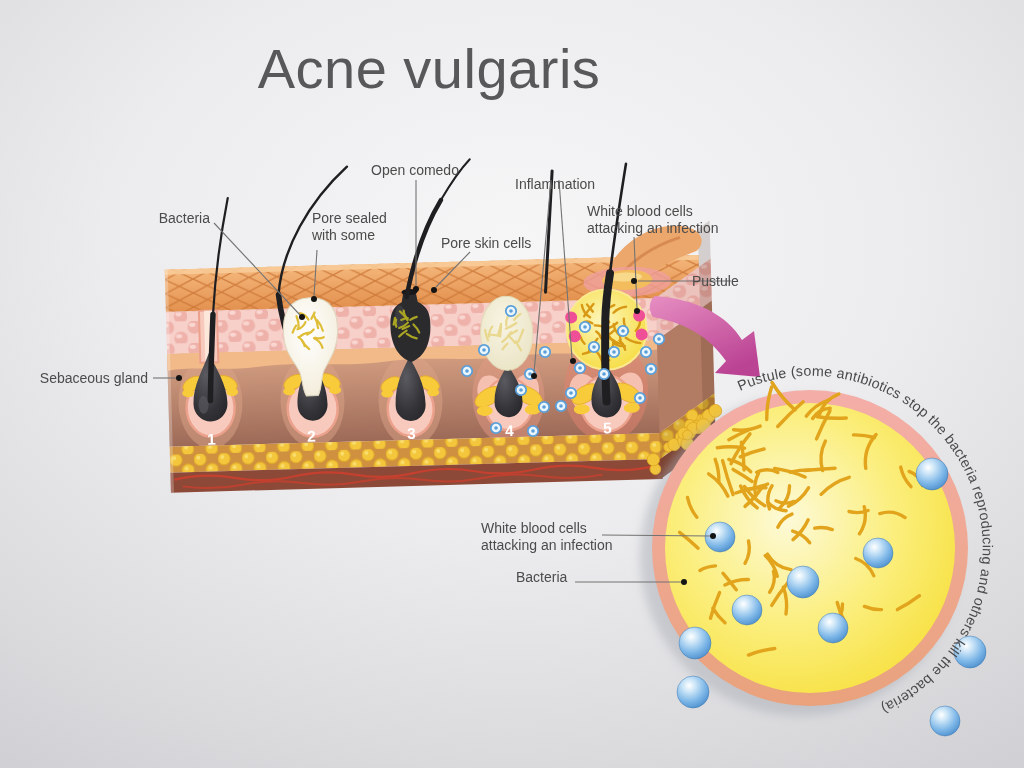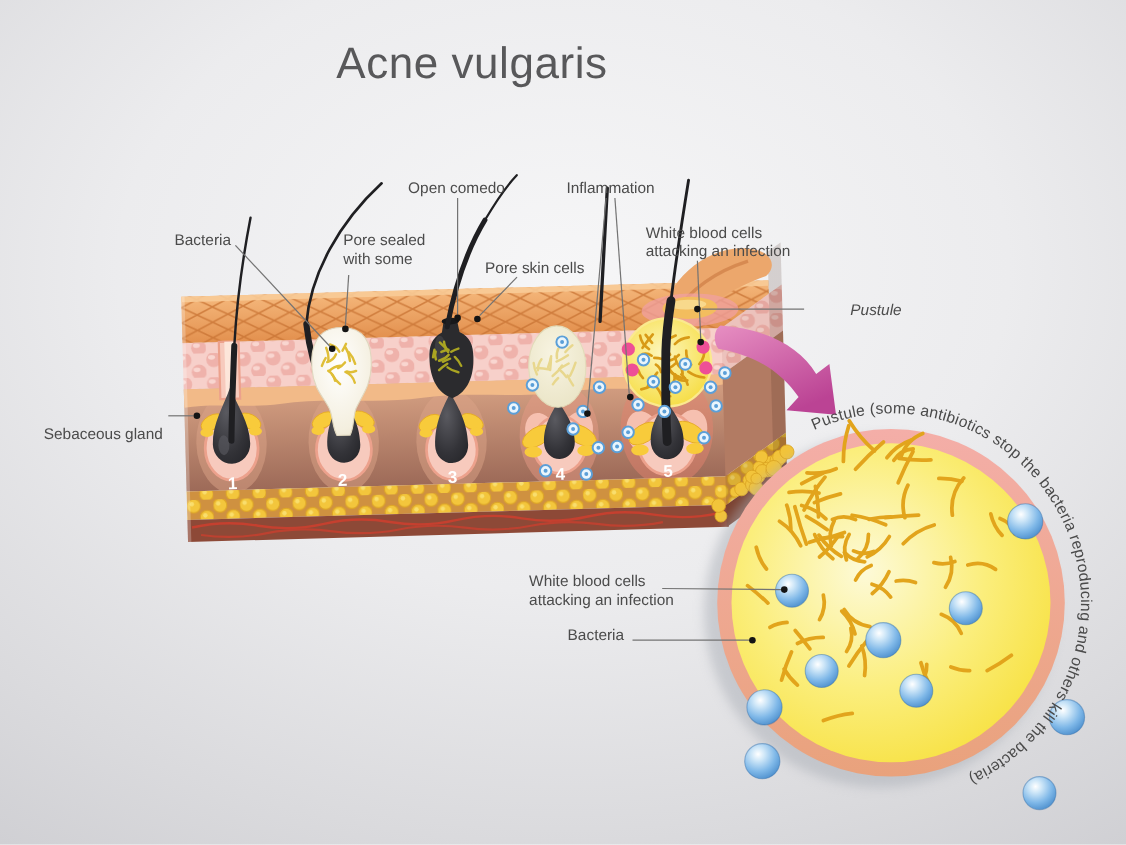--- a/index.html
+++ b/index.html
@@ -3,21 +3,21 @@
 <meta charset="utf-8">
 <style>
   html,body{margin:0;padding:0;}
   #stage{position:relative;width:1024px;height:768px;overflow:hidden;
     background:radial-gradient(ellipse 900px 650px at 50% 32%, #f6f6f7 0%, #ececee 45%, #dadadd 80%, #cfcfd3 100%);
     font-family:"Liberation Sans", sans-serif;}
   #art{position:absolute;left:0;top:0;}
   .label{position:absolute;font-size:14px;line-height:1.2;color:#4b4b4b;}
   .nowrap{white-space:nowrap;text-align:right;}
   #page-title{position:absolute;left:0;top:36px;width:858px;text-align:center;
-    font-size:40px;font-weight:400;color:#58585a;letter-spacing:0.5px;}
+    font-size:56px;font-weight:400;color:#58585a;letter-spacing:0.5px;}
 </style>
 </head>
 <body>
 
 <div id="stage">
 
 <svg id="art" width="1024" height="768" viewBox="0 0 1024 768">
   <defs>
     <linearGradient id="hatchBg" x1="0" y1="0" x2="0" y2="1">
       <stop offset="0" stop-color="#f5b87c"></stop>
@@ -474,19 +474,19 @@
         <circle cx="684" cy="582" r="3"></circle>
   </g>
 </svg>
 
 <div id="page-title">Acne vulgaris</div>
 
 <div class="label nowrap" style="left:118px;top:210px;width:92px;text-align:right;">Bacteria</div>
 <div class="label" style="left:312px;top:210px;width:92px;">Pore sealed with some</div>
 <div class="label nowrap" style="left:371px;top:162px;">Open comedo</div>
 <div class="label nowrap" style="left:441px;top:235px;">Pore skin cells</div>
-<div class="label nowrap" style="left:515px;top:162px;">Inflammation</div>
+<div class="label nowrap" style="left:515px;top:176px;">Inflammation</div>
 <div class="label" style="left:587px;top:203px;width:150px;">White blood cells attacking an infection</div>
-<div class="label nowrap" style="left:773px;top:273px;font-style:italic;">Pustule</div>
-<div class="label" style="left:18px;top:370px;width:130px;text-align:right;margin-top:16px;">Sebaceous gland</div>
+<div class="label nowrap" style="left:692px;top:273px;">Pustule</div>
+<div class="label" style="left:18px;top:370px;width:130px;text-align:right;">Sebaceous gland</div>
 <div class="label" style="left:481px;top:520px;width:158px;">White blood cells attacking an infection</div>
 <div class="label nowrap" style="left:516px;top:569px;">Bacteria</div>
 </div>
 
 </body></html>

